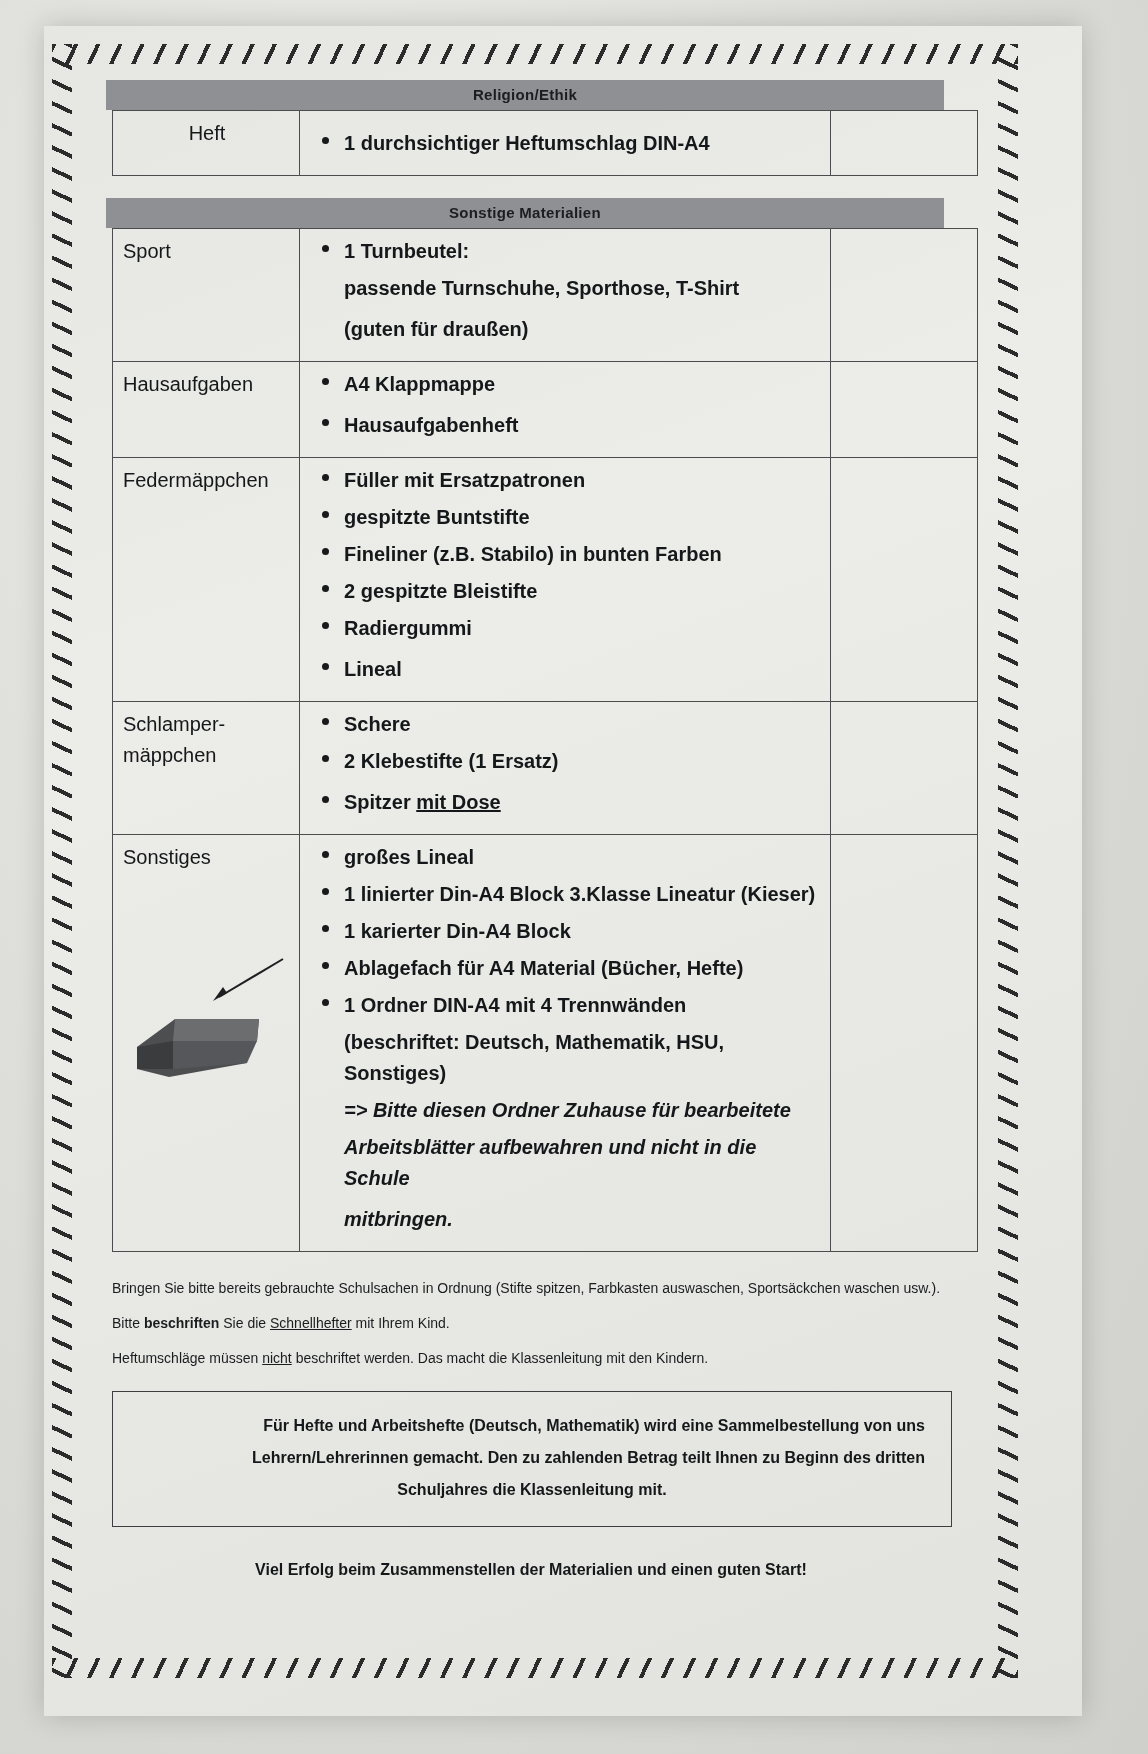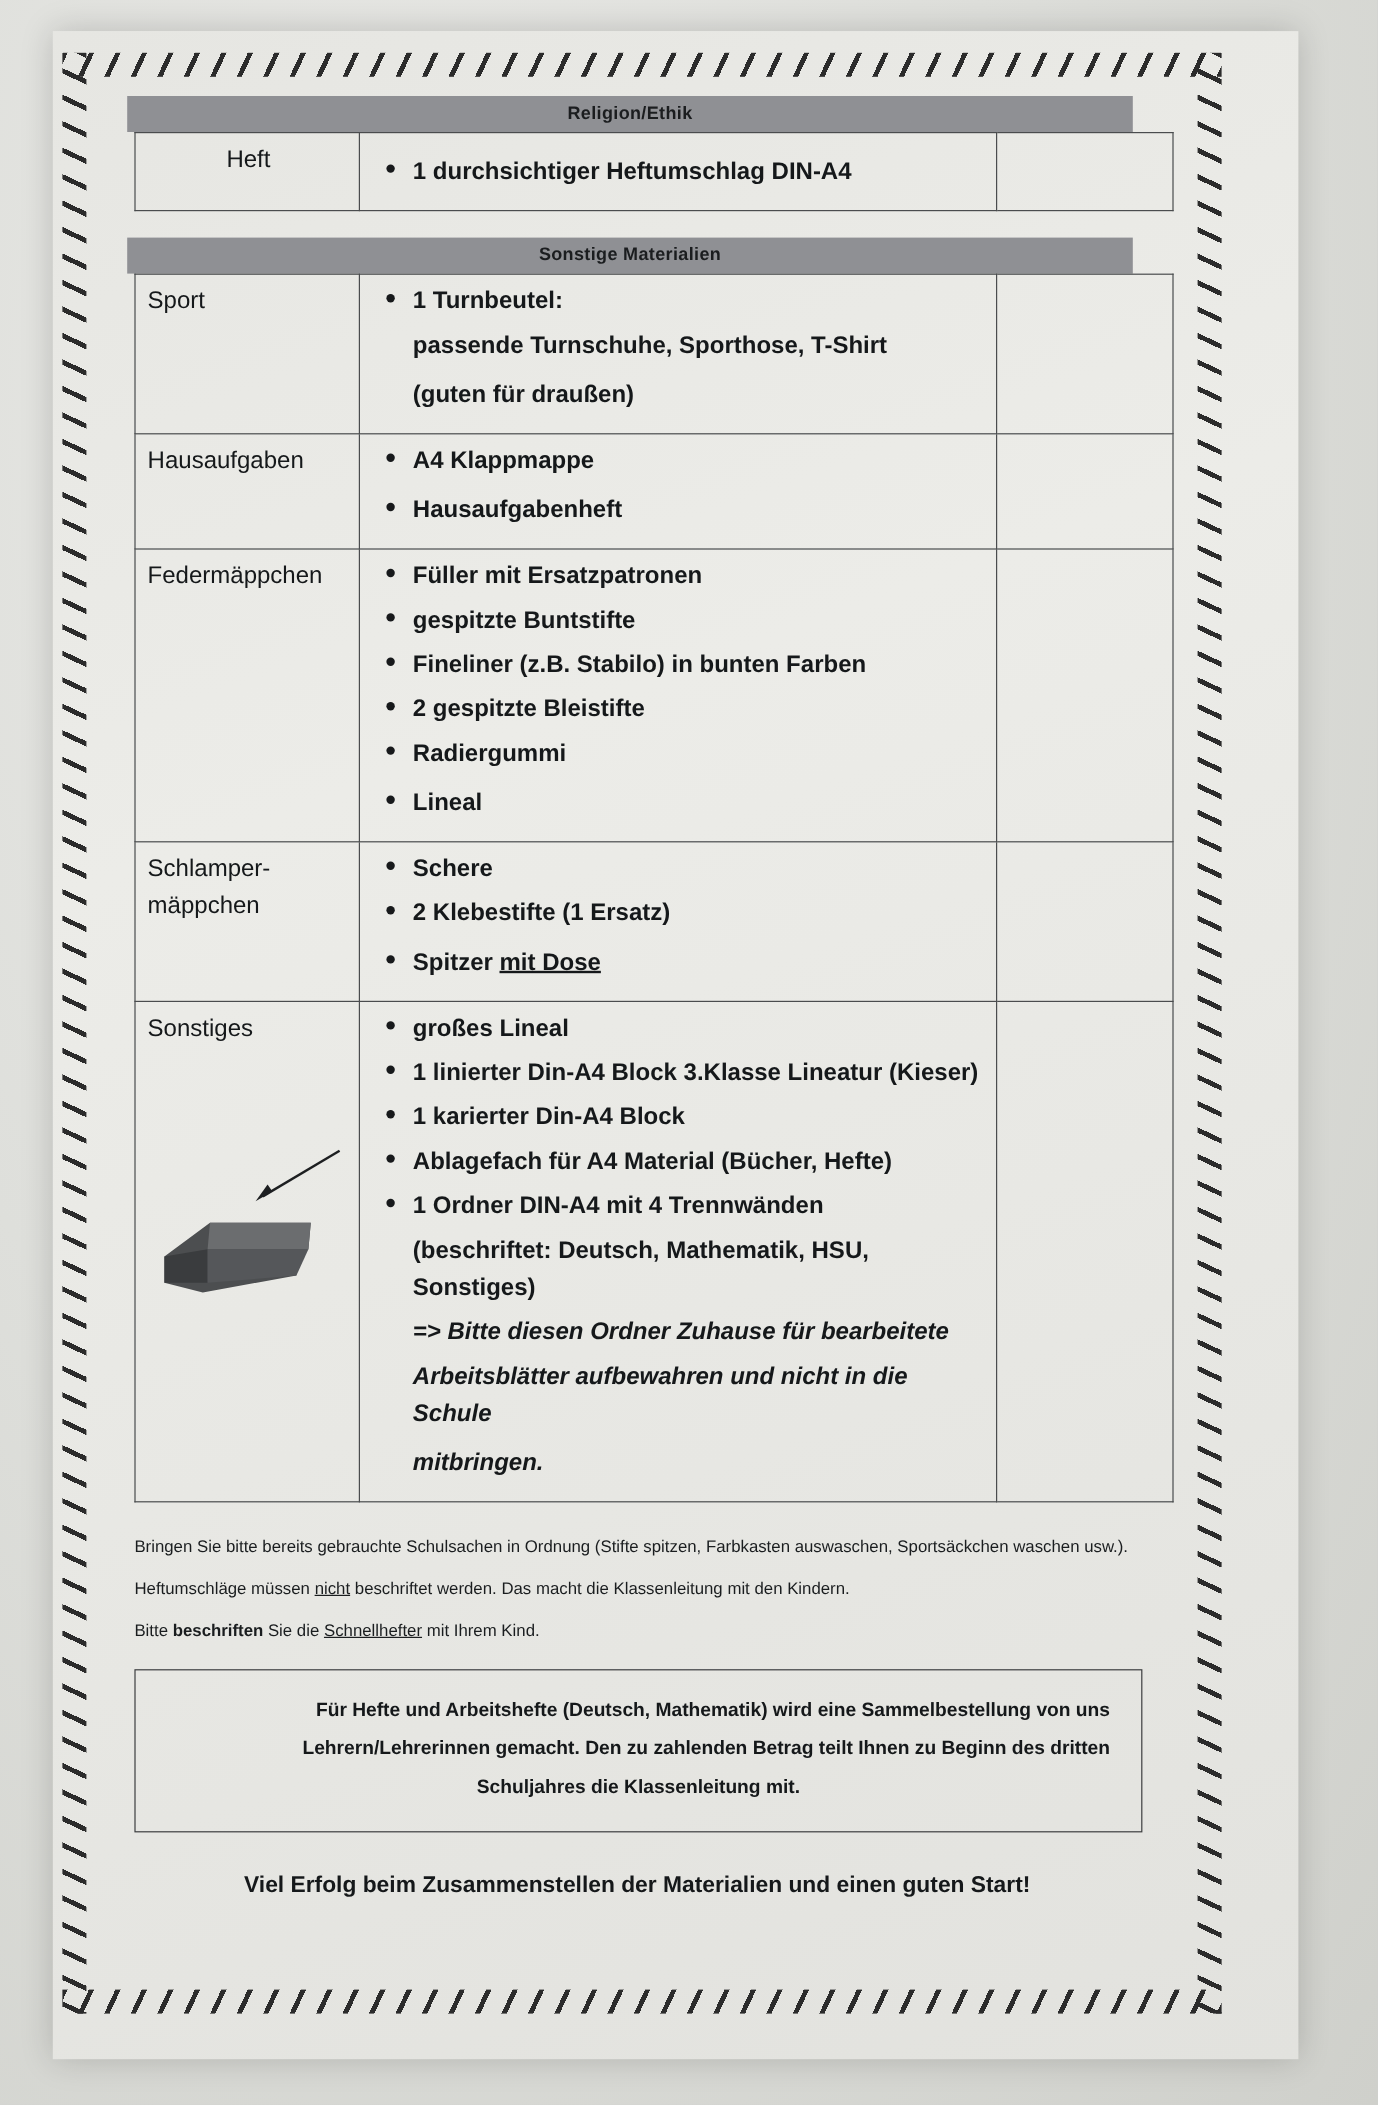--- a/index.html
+++ b/index.html
@@ -144,21 +144,21 @@
     font-size: 16px;
     line-height: 2.0;
     text-align: center;
     width: 786px;
   }
   .boxed .l1 { text-align: right; }
   .closing {
     margin-top: 34px;
     text-align: center;
     font-weight: bold;
-    font-size: 19px;
+    font-size: 16px;
     width: 838px;
   }
 </style>
 </head>
 <body>
 
 <div id="scan">
   <div id="paper"></div>
 
   <div class="cutline" id="cut-top"></div>
@@ -276,24 +276,24 @@
           </ul>
         </td>
         <td class="chk"></td>
       </tr>
     </tbody>
       </table>
 
     <div class="notes">
       <p>Bringen Sie bitte bereits gebrauchte Schulsachen in Ordnung (Stifte spitzen, Farbkasten auswaschen, Sportsäckchen waschen usw.).</p>
       <p>
-        <span>Heftumschläge müssen </span><span class="u">nicht</span><span> beschriftet werden. Das macht die Klassenleitung mit den Kindern.</span>
+        <span>Bitte </span><span class="b">beschriften</span><span> Sie die </span><span class="u">Schnellhefter</span><span> mit Ihrem Kind.</span>
       </p>
       <p>
-        <span>Bitte </span><span class="b">beschriften</span><span> Sie die </span><span class="u">Schnellhefter</span><span> mit Ihrem Kind.</span>
+        <span>Heftumschläge müssen </span><span class="u">nicht</span><span> beschriftet werden. Das macht die Klassenleitung mit den Kindern.</span>
       </p>
     </div>
 
     <div class="boxed">
       <div class="l1">Für Hefte und Arbeitshefte (Deutsch, Mathematik) wird eine Sammelbestellung von uns</div>
       <div class="l1">Lehrern/Lehrerinnen gemacht. Den zu zahlenden Betrag teilt Ihnen zu Beginn des dritten</div>
       <div>Schuljahres die Klassenleitung mit.</div>
     </div>
 
     <div class="closing">Viel Erfolg beim Zusammenstellen der Materialien und einen guten Start!</div>

